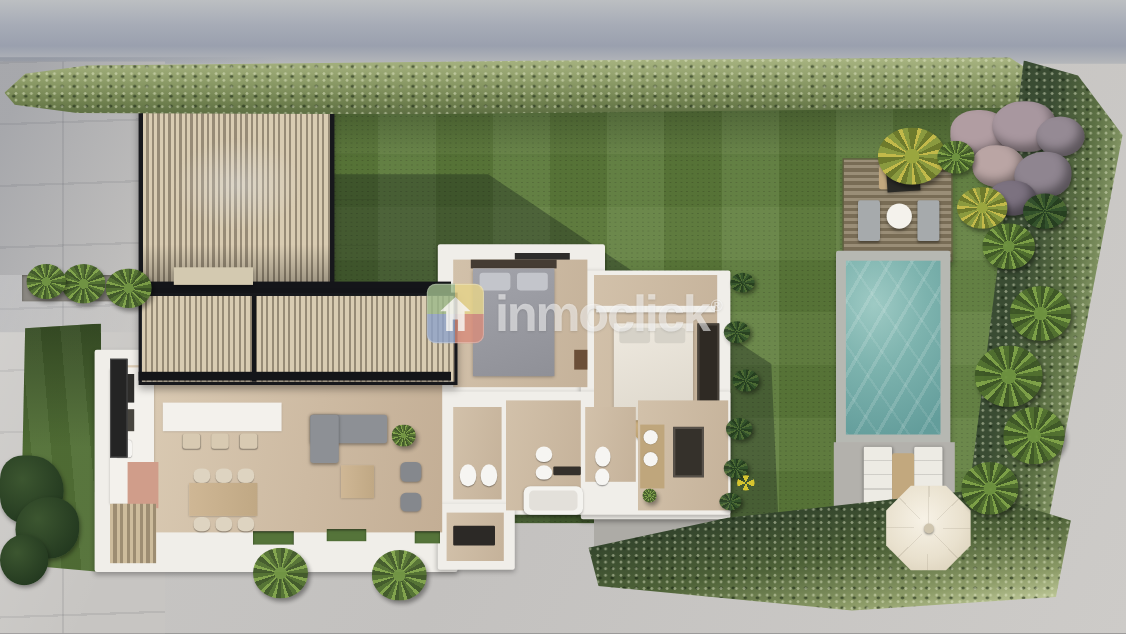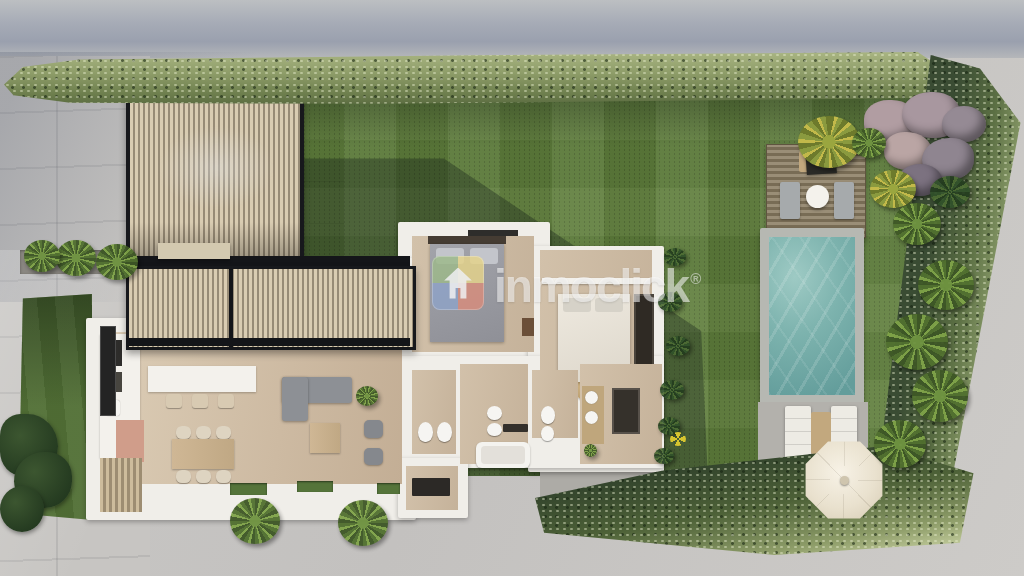--- a/index.html
+++ b/index.html
@@ -119,21 +119,21 @@
     filter:drop-shadow(2px 2px 2px rgba(0,0,0,.45));opacity:.92;}
   .bush{background:radial-gradient(circle at 35% 35%,#3c5630,#243a20 75%);
     box-shadow:1px 2px 4px rgba(0,0,0,.4);}
   .bush-sage{background:radial-gradient(circle at 40% 35%,#a8b57e,#7c8d56 75%);border-radius:45% 55% 50% 50%;
     box-shadow:1px 2px 3px rgba(0,0,0,.35);}
   .soil{background:#8a8781;box-shadow:inset 0 1px 3px rgba(0,0,0,.35);}
   .toy{background:conic-gradient(#d6c52f 0 25deg,transparent 25deg 65deg,#d6c52f 65deg 115deg,transparent 115deg 155deg,#d6c52f 155deg 205deg,transparent 205deg 245deg,#d6c52f 245deg 295deg,transparent 295deg 335deg,#d6c52f 335deg);
     border-radius:50%;}
 
   
-  .wm{display:flex;align-items:center;gap:10px;padding-left:44px;}
+  .wm{display:flex;align-items:flex-end;gap:10px;}
   .wm-logo{width:52px;height:54px;border-radius:8px;position:relative;opacity:.82;
     background:conic-gradient(from 0deg,#e6d48a 0 90deg,#d88d7c 90deg 180deg,#8fa3c8 180deg 270deg,#9db98a 270deg 360deg);
     box-shadow:inset 0 0 0 1px rgba(255,255,255,.3);}
   .wm-house{position:absolute;left:11px;top:12px;width:30px;height:31px;background:rgba(255,255,255,.88);
     clip-path:polygon(50% 0%,96% 42%,78% 42%,78% 100%,58% 100%,58% 66%,42% 66%,42% 100%,22% 100%,22% 42%,4% 42%);}
   .wm-text{font-size:46px;font-weight:700;letter-spacing:-2px;line-height:54px;
     color:rgba(255,255,255,.55);text-shadow:0 1px 2px rgba(60,60,60,.15);}
   .wm-reg{font-size:15px;font-weight:700;color:rgba(255,255,255,.5);vertical-align:18px;margin-left:2px;}
 </style>
 </head>

